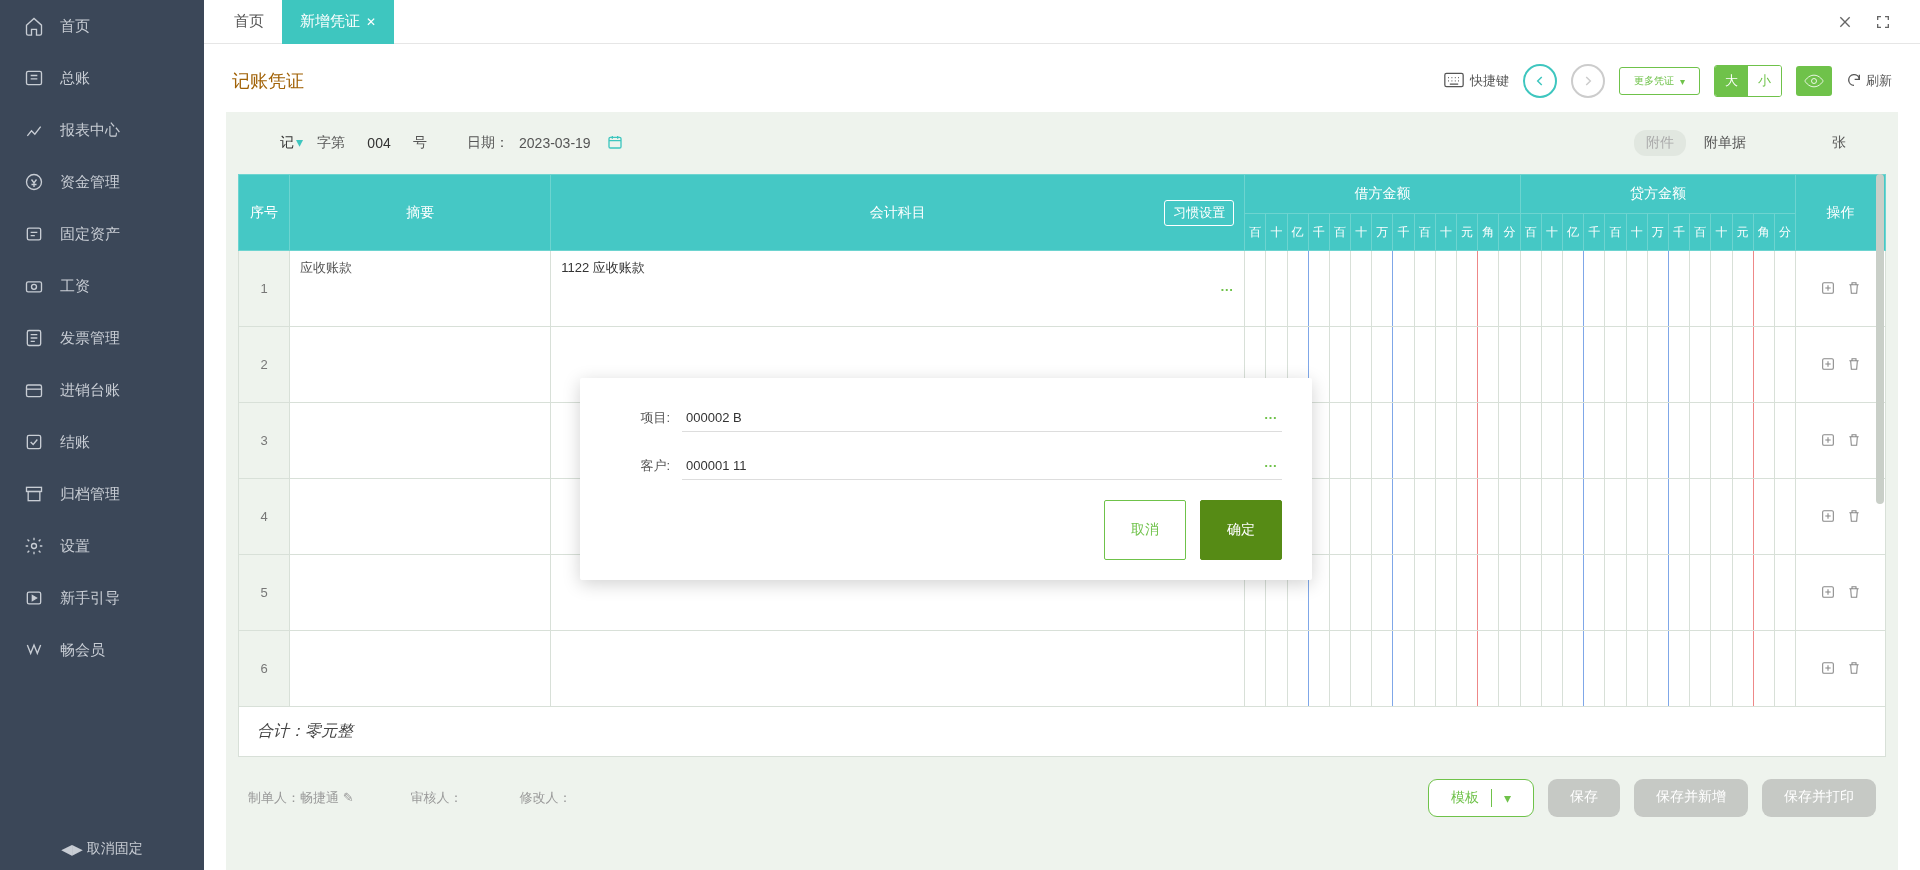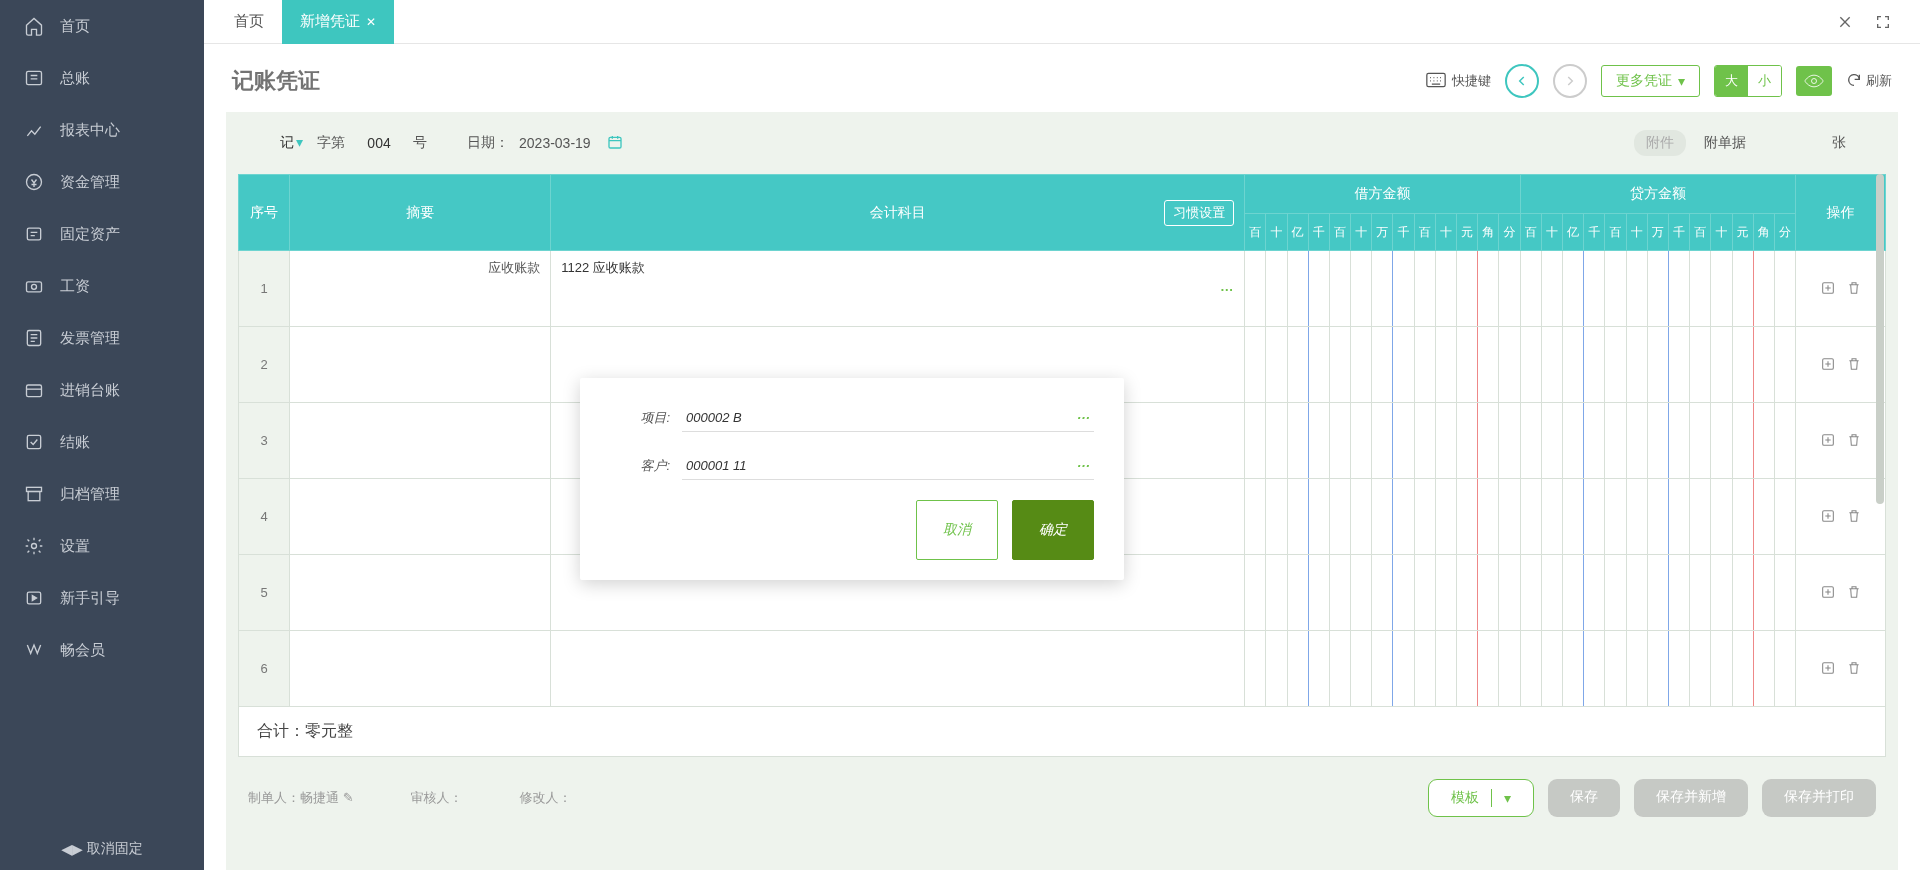--- a/index.html
+++ b/index.html
@@ -11,26 +11,26 @@
 .sidebar-icon svg { width: 20px; height: 20px; stroke: #c8cdd4; fill: none; stroke-width: 1.6; }
 .sidebar-pin { margin-top: auto; display: flex; align-items: center; justify-content: center; padding: 12px; font-size: 14px; cursor: pointer; }
 .main { flex: 1; display: flex; flex-direction: column; background: #fff; }
 .tabs { display: flex; align-items: center; height: 44px; border-bottom: 1px solid #e6e6e6; padding: 0 12px; }
 .tab { padding: 0 18px; height: 44px; display: flex; align-items: center; font-size: 15px; color: #555; cursor: pointer; }
 .tab.active { background: #3ec6bf; color: #fff; }
 .tab-close { margin-left: 6px; font-size: 12px; }
 .top-right { margin-left: auto; display: flex; align-items: center; gap: 12px; padding-right: 12px; }
 .icon-btn-small { width: 26px; height: 26px; display: flex; align-items: center; justify-content: center; cursor: pointer; color: #888; }
 .page-header { display: flex; align-items: center; padding: 20px 28px 14px 28px; }
-.page-title { font-size: 22px; color: #737373; font-weight: bold; }
+.page-title { font-size: 18px; color: #a16207; }
 .header-actions { margin-left: auto; display: flex; align-items: center; gap: 14px; }
 .shortcut-group { display: flex; align-items: center; gap: 6px; color: #555; cursor: pointer; }
 .nav-arrow { width: 34px; height: 34px; border: 2px solid #3ec6bf; border-radius: 50%; display: flex; align-items: center; justify-content: center; cursor: pointer; color: #3ec6bf; }
 .nav-arrow.disabled { border-color: #ccc; color: #ccc; cursor: default; }
-.more-btn { border: 1px solid #6fc24a; color: #6fc24a; padding: 6px 14px; border-radius: 3px; cursor: pointer; font-size: 14px; display:flex; align-items:center; gap:6px; }
+.more-btn { border: 1px solid #6fc24a; color: #6fc24a; padding: 6px 14px; border-radius: 3px; cursor: pointer; font-size: 10px; display:flex; align-items:center; gap:6px; }
 .size-toggle { display: flex; border: 1px solid #6fc24a; border-radius: 3px; overflow: hidden; }
 .size-opt { padding: 6px 10px; font-size: 13px; cursor: pointer; background:#fff; color:#6fc24a; }
 .size-opt.active { background: #6fc24a; color: #fff; }
 .eye-btn { width: 36px; height: 30px; background: #6fc24a; border-radius: 3px; display: flex; align-items: center; justify-content: center; cursor: pointer; }
 .eye-btn svg { stroke:#fff; fill:none; }
 .refresh-btn { display: flex; align-items: center; gap: 4px; color: #555; cursor: pointer; }
 .voucher-body { flex: 1; background: #eef3ed; margin: 0 22px 0 22px; padding: 18px 0 18px 0; overflow: auto; }
 .voucher-meta { display: flex; align-items: center; padding: 0 22px 18px 50px; font-size: 14px; color: #555; }
 .meta-group { display: flex; align-items: center; gap: 10px; margin-right: 40px; }
 .meta-select { color: #333; padding: 0 4px; }
@@ -41,47 +41,47 @@
 .attach-btn { background: #e1e7e0; color: #aaa; padding: 4px 12px; border-radius: 12px; cursor: pointer; }
 .table-wrap { padding: 0 12px; position: relative; }
 table.voucher { width: 100%; border-collapse: collapse; background: #fff; }
 .voucher thead th { background: #45c8c5; color: #fff; font-weight: normal; font-size: 14px; text-align: center; border: 1px solid #6dd4d0; position: relative; }
 .voucher thead th.h-tall { height: 76px; }
 .voucher thead .h-top { height: 30px; }
 .voucher thead .h-bot { height: 28px; font-size: 12px; }
 .habit-btn { position: absolute; right: 10px; top: 50%; transform: translateY(-50%); border: 1px solid #fff; color: #fff; padding: 3px 8px; border-radius: 3px; font-size: 13px; cursor: pointer; }
 .voucher td { border: 1px solid #d8e0d8; height: 76px; text-align: center; font-size: 13px; vertical-align: middle; }
 .voucher td.seq { background: #eef3ed; width: 50px; color:#777; }
-.voucher td.summary-cell { width: 256px; text-align: right; vertical-align: top; padding: 8px 10px; color:#555; }
+.voucher td.summary-cell { width: 256px; text-align: left; vertical-align: top; padding: 8px 10px; color:#555; }
 .voucher td.account-cell { text-align: left; vertical-align: top; padding: 8px 10px; position: relative; }
 .voucher td.account-cell.active { background: #fff; }
 .account-more { position: absolute; right: 10px; top: 50%; transform: translateY(-50%); color: #6fc24a; letter-spacing: 1px; font-weight: bold; cursor: pointer; }
 .col-seq { width: 50px; }
 .col-summary { width: 256px; }
 .col-account { width: 680px; }
 .col-amt { width: 270px; }
 .col-ops { width: 88px; }
 .amount-grid { display: flex; height: 100%; }
 .amount-grid .dc { flex: 1; border-right: 1px solid #d8e0d8; }
 .amount-grid .dc:last-child { border-right: none; }
 .amount-grid .dc.b-blue { border-right-color: #7fa7e8; }
 .amount-grid .dc.b-red { border-right-color: #e88; }
 .voucher td.amt-cell { padding: 0; }
 .voucher td.ops-cell { width: 88px; }
 .op-icon { display:inline-flex; width:18px; height:18px; margin:0 4px; cursor:pointer; align-items:center; justify-content:center; color:#888; }
 .op-icon svg { width:16px; height:16px; stroke:#888; fill:none; stroke-width:1.6; }
-.total-row { background: #fff; padding: 14px 18px; font-size: 16px; color: #444; border: 1px solid #d8e0d8; border-top: none; display:flex; }
+.total-row { background: #fff; padding: 14px 18px; font-size: 16px; color: #444; border: 1px solid #d8e0d8; border-top: none; display:flex;font-style:italic; }
 .footer-bar { display: flex; align-items: center; padding: 22px 22px 0 22px; font-size: 13px; color: #999; gap: 17px; }
 .footer-bar .sig { margin-right: 40px; }
 .footer-actions { margin-left: auto; display: flex; gap: 14px; }
 .btn { padding: 9px 22px; border-radius: 9px; font-size: 14px; cursor: pointer; }
 .btn-tpl { border: 1px solid #6fc24a; color: #6fc24a; background:#fff; display:flex; align-items:center; gap:12px; }
 .btn-tpl .div { width:1px; height:18px; background:#6fc24a; }
 .btn-disabled { background: #c6c9c5; color: #fff; }
-.popup { position: absolute; left: 580px; top: 378px; width: 544px; background: #fff; box-shadow: 0 4px 18px rgba(0,0,0,0.18); border-radius: 2px; padding: 26px 30px 20px 30px; z-index: 100; font-style: italic; }
+.popup { position: absolute; left: 580px; top: 378px; width: 732px; background: #fff; box-shadow: 0 4px 18px rgba(0,0,0,0.18); border-radius: 2px; padding: 26px 30px 20px 30px; z-index: 100; }
 .popup-row { display: flex; align-items: center; margin-bottom: 20px; }
 .popup-row label { width: 60px; text-align: right; color: #555; margin-right: 12px; }
 .popup-row .pval { flex: 1; border-bottom: 1px solid #ddd; padding: 6px 4px; color: #333; position: relative; }
 .popup-row .pmore { position:absolute; right:4px; top:6px; color:#6fc24a; font-weight:bold; letter-spacing:1px; cursor:pointer; }
 .popup-actions { display: flex; justify-content: flex-end; gap: 14px; margin-top: 14px; }
 .pbtn { padding: 20px 26px; border-radius: 2px; font-size: 14px; cursor: pointer; }
 .pbtn-cancel { border: 1px solid #6fc24a; color: #6fc24a; background: #fff; }
 .pbtn-ok { background: #568b15; color: #fff; border: 1px solid #568b15; }
 .scroll-handle { position:absolute; right:14px; top:0; width:8px; height:330px; background:#c9cfc8; border-radius:4px; }
 .digit-head { display:flex; height:100%; }

